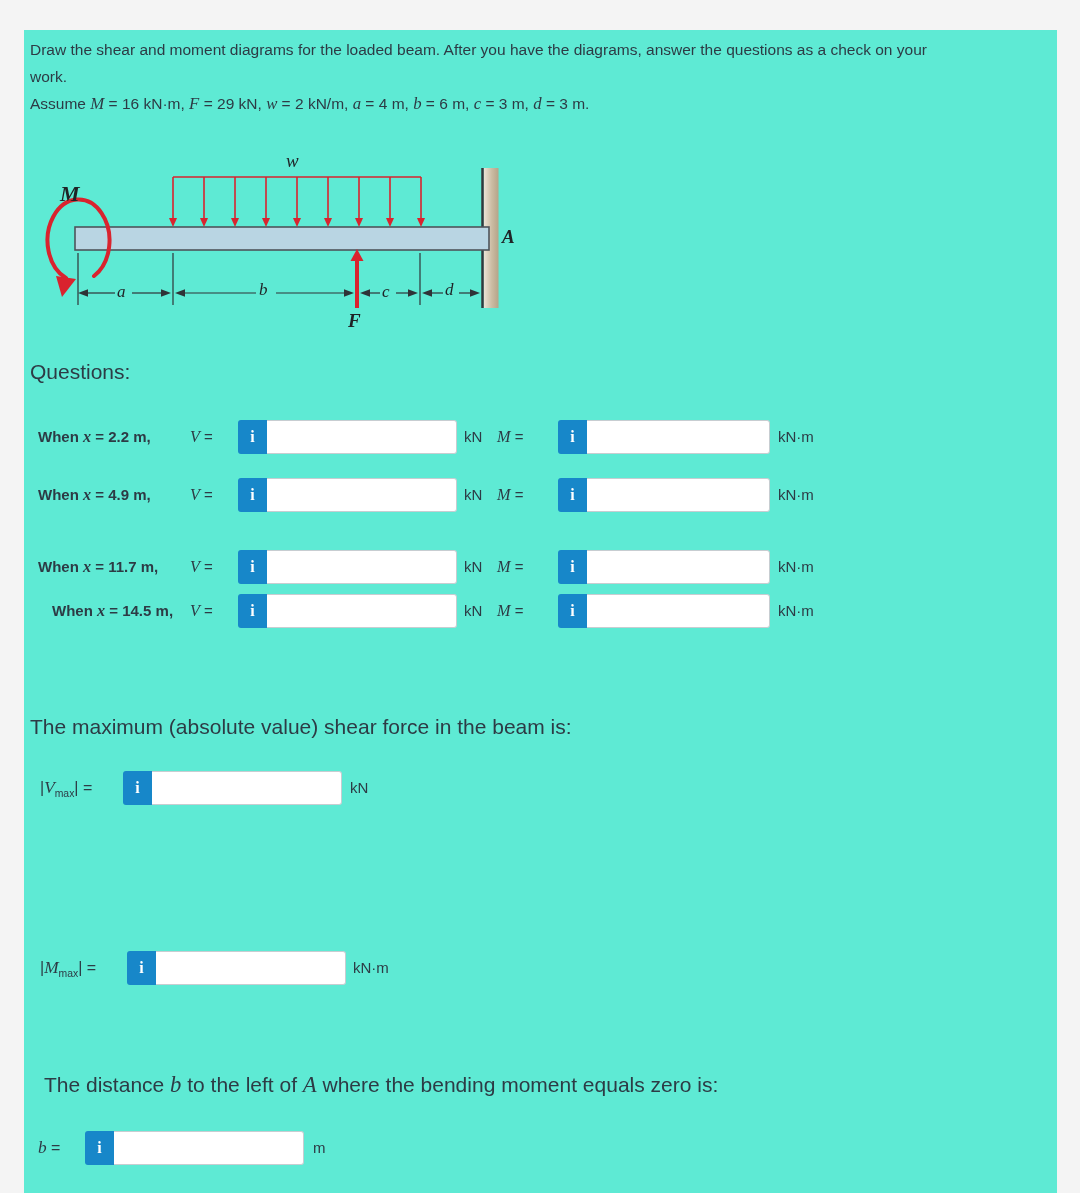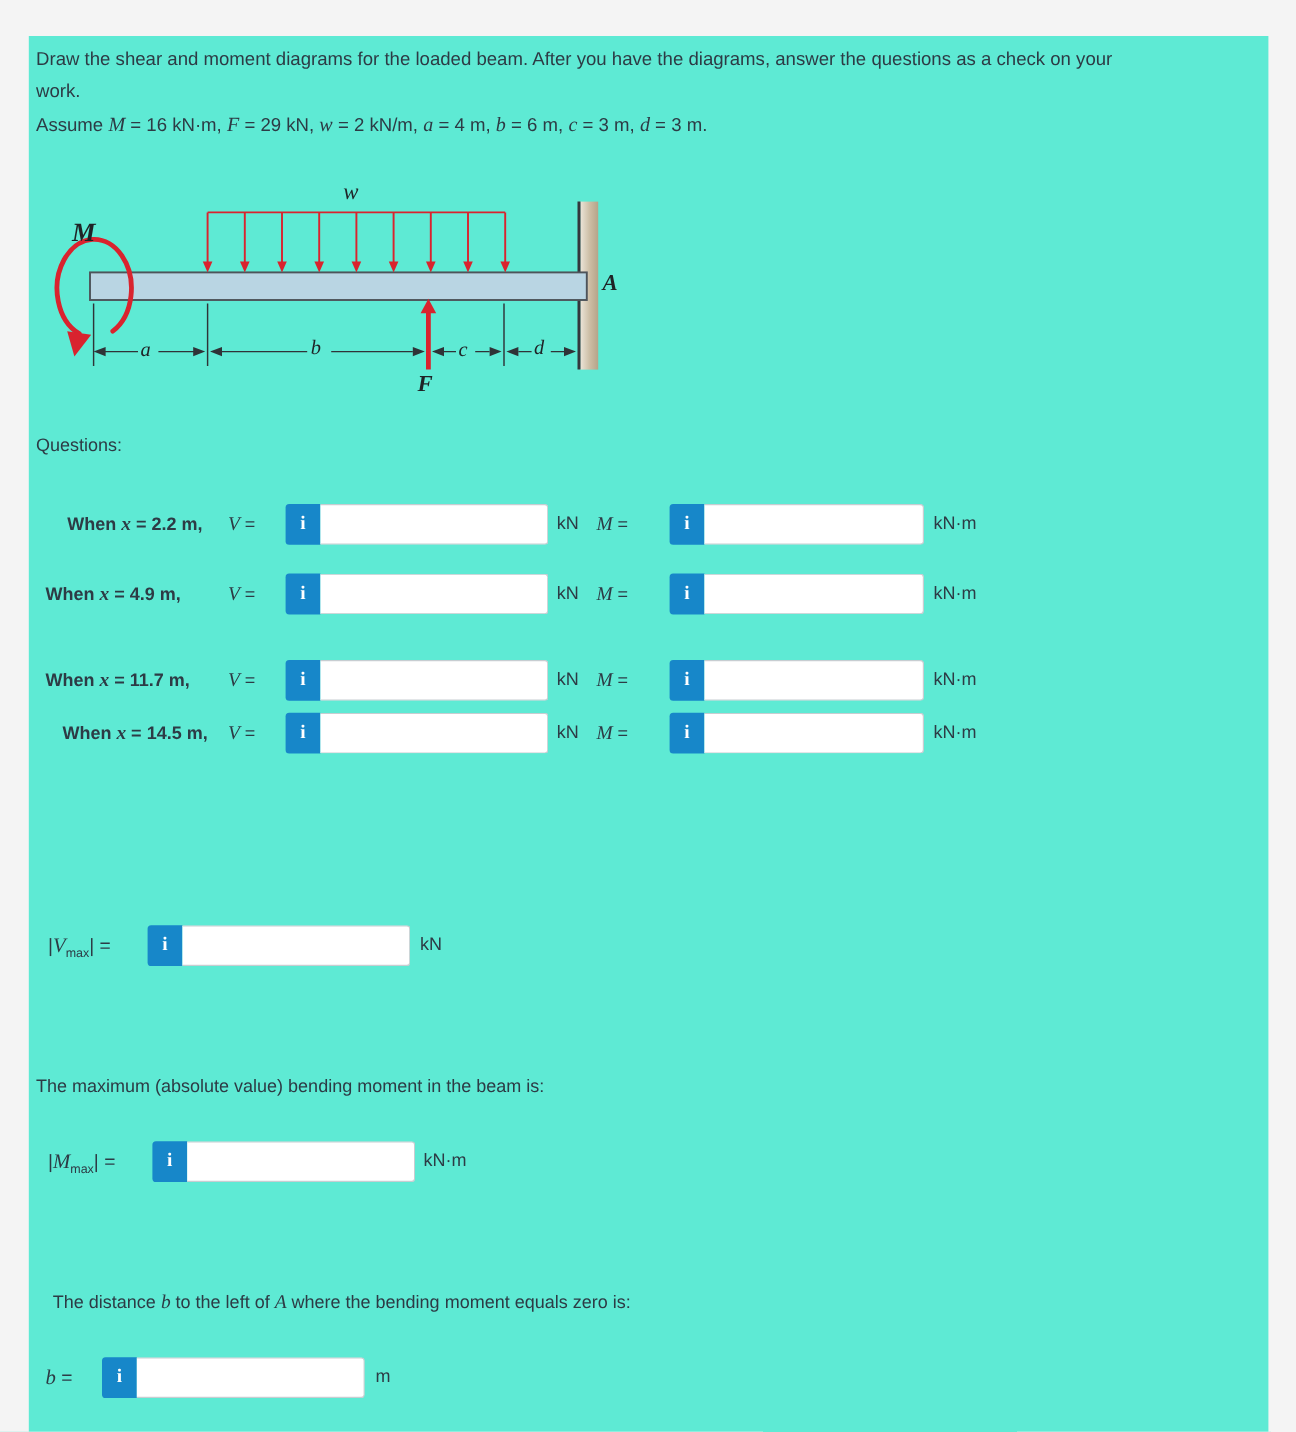--- a/index.html
+++ b/index.html
@@ -1,19 +1,19 @@
 <!DOCTYPE html>
 <html><head>
 <meta charset="utf-8">
 <style>
   html,body { margin:0; padding:0; background:#f4f4f4; width:1080px; height:1193px;
               font-family:"Liberation Sans","DejaVu Sans",sans-serif; color:#2d3b45; overflow:hidden; }
   #card { position:absolute; left:24px; top:30px; width:1033px; height:1163px; background:#5eead4; }
   .abs { position:absolute; }
-  .prompt { font-size:15px; line-height:20px; color:#2d3b45; }
+  .prompt { font-size:21px; line-height:20px; color:#2d3b45; }
   .statement { font-size:15.5px; line-height:27px; max-width:920px; }
   .mvar { font-style:italic; font-family:"Liberation Serif","DejaVu Serif",serif; font-size:1.08em; }
   sub { font-size:0.65em; }
   
   .row { position:absolute; left:0; width:100%; height:34px; }
   .row span.cell { position:absolute; top:0; line-height:34px; font-size:15px; white-space:nowrap; }
   .q-when { font-weight:700; }
   .num-group { position:absolute; top:0; display:flex; height:34px; }
   .info-btn { width:29px; height:34px; background:#1787c9; border:none; border-radius:3px 0 0 3px;
               color:#ffffff; font-family:"Liberation Serif","DejaVu Serif",serif; font-weight:bold;
@@ -118,21 +118,21 @@
     <span class="fig-label" style="left:318px; top:162px; font-size:19px; font-weight:600;">F</span>
     <span class="fig-label" style="left:87px;  top:134px; font-size:17px;">a</span>
     <span class="fig-label" style="left:229px; top:132px; font-size:17px;">b</span>
     <span class="fig-label" style="left:352px; top:134px; font-size:17px;">c</span>
     <span class="fig-label" style="left:415px; top:132px; font-size:17px;">d</span>
   </div>
 
   <div class="abs prompt" style="left:6px; top:332px;">Questions:</div>
 
   <div class="row" style="top:390px;">
-    <span class="cell q-when" style="left:32px;"><span>When </span><span class="mvar">x</span><span> = 2.2 m,</span></span>
+    <span class="cell q-when" style="left:14px;"><span>When </span><span class="mvar">x</span><span> = 2.2 m,</span></span>
     <span class="cell" style="left:166px;"><span class="mvar">V</span><span> =</span></span>
     <span class="num-group" style="left:214px;">
       <button class="info-btn">i</button>
       <input class="num-input" style="width: 190px;">
     </span>
     <span class="cell" style="left:440px;">kN</span>
     <span class="cell" style="left:473px;"><span class="mvar">M</span><span> =</span></span>
     <span class="num-group" style="left:534px;">
       <button class="info-btn">i</button>
       <input class="num-input" style="width: 183px;">
@@ -181,30 +181,30 @@
     </span>
     <span class="cell" style="left:440px;">kN</span>
     <span class="cell" style="left:473px;"><span class="mvar">M</span><span> =</span></span>
     <span class="num-group" style="left:534px;">
       <button class="info-btn">i</button>
       <input class="num-input" style="width: 183px;">
     </span>
     <span class="cell" style="left:754px;">kN·m</span>
   </div>
 
+  <div class="abs prompt" style="left:6px; top:687px;">The maximum (absolute value) shear force in the beam is:</div>
   <div class="row" style="top:741px;">
     <span class="cell" style="left:16px; font-size:16px;"><span>|</span><span class="mvar">V</span><sub>max</sub><span>| =</span></span>
     <span class="num-group" style="left:99px;">
       <button class="info-btn">i</button>
       <input class="num-input" style="width: 190px;">
     </span>
     <span class="cell" style="left:326px;">kN</span>
   </div>
 
-  <div class="abs prompt" style="left:6px; top:866px;">The maximum (absolute value) bending moment in the beam is:</div>
   <div class="row" style="top:921px;">
     <span class="cell" style="left:16px; font-size:16px;"><span>|</span><span class="mvar">M</span><sub>max</sub><span>| =</span></span>
     <span class="num-group" style="left:103px;">
       <button class="info-btn">i</button>
       <input class="num-input" style="width: 190px;">
     </span>
     <span class="cell" style="left:329px;">kN·m</span>
   </div>
 
   <div class="abs prompt" style="left:20px; top:1045px;"><span>The distance </span><span class="mvar">b</span><span> to the left of </span><span class="mvar">A</span><span> where the bending moment equals zero is:</span></div>

